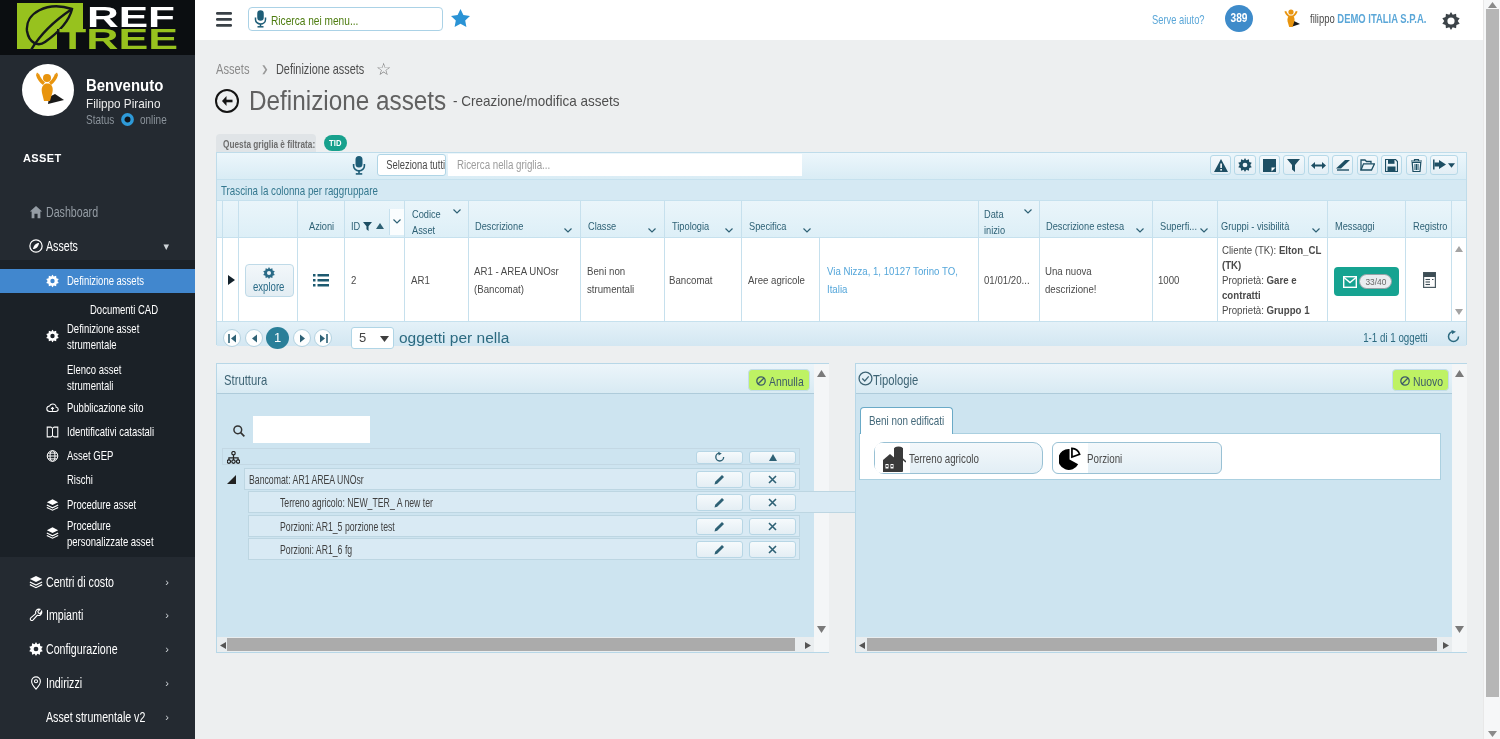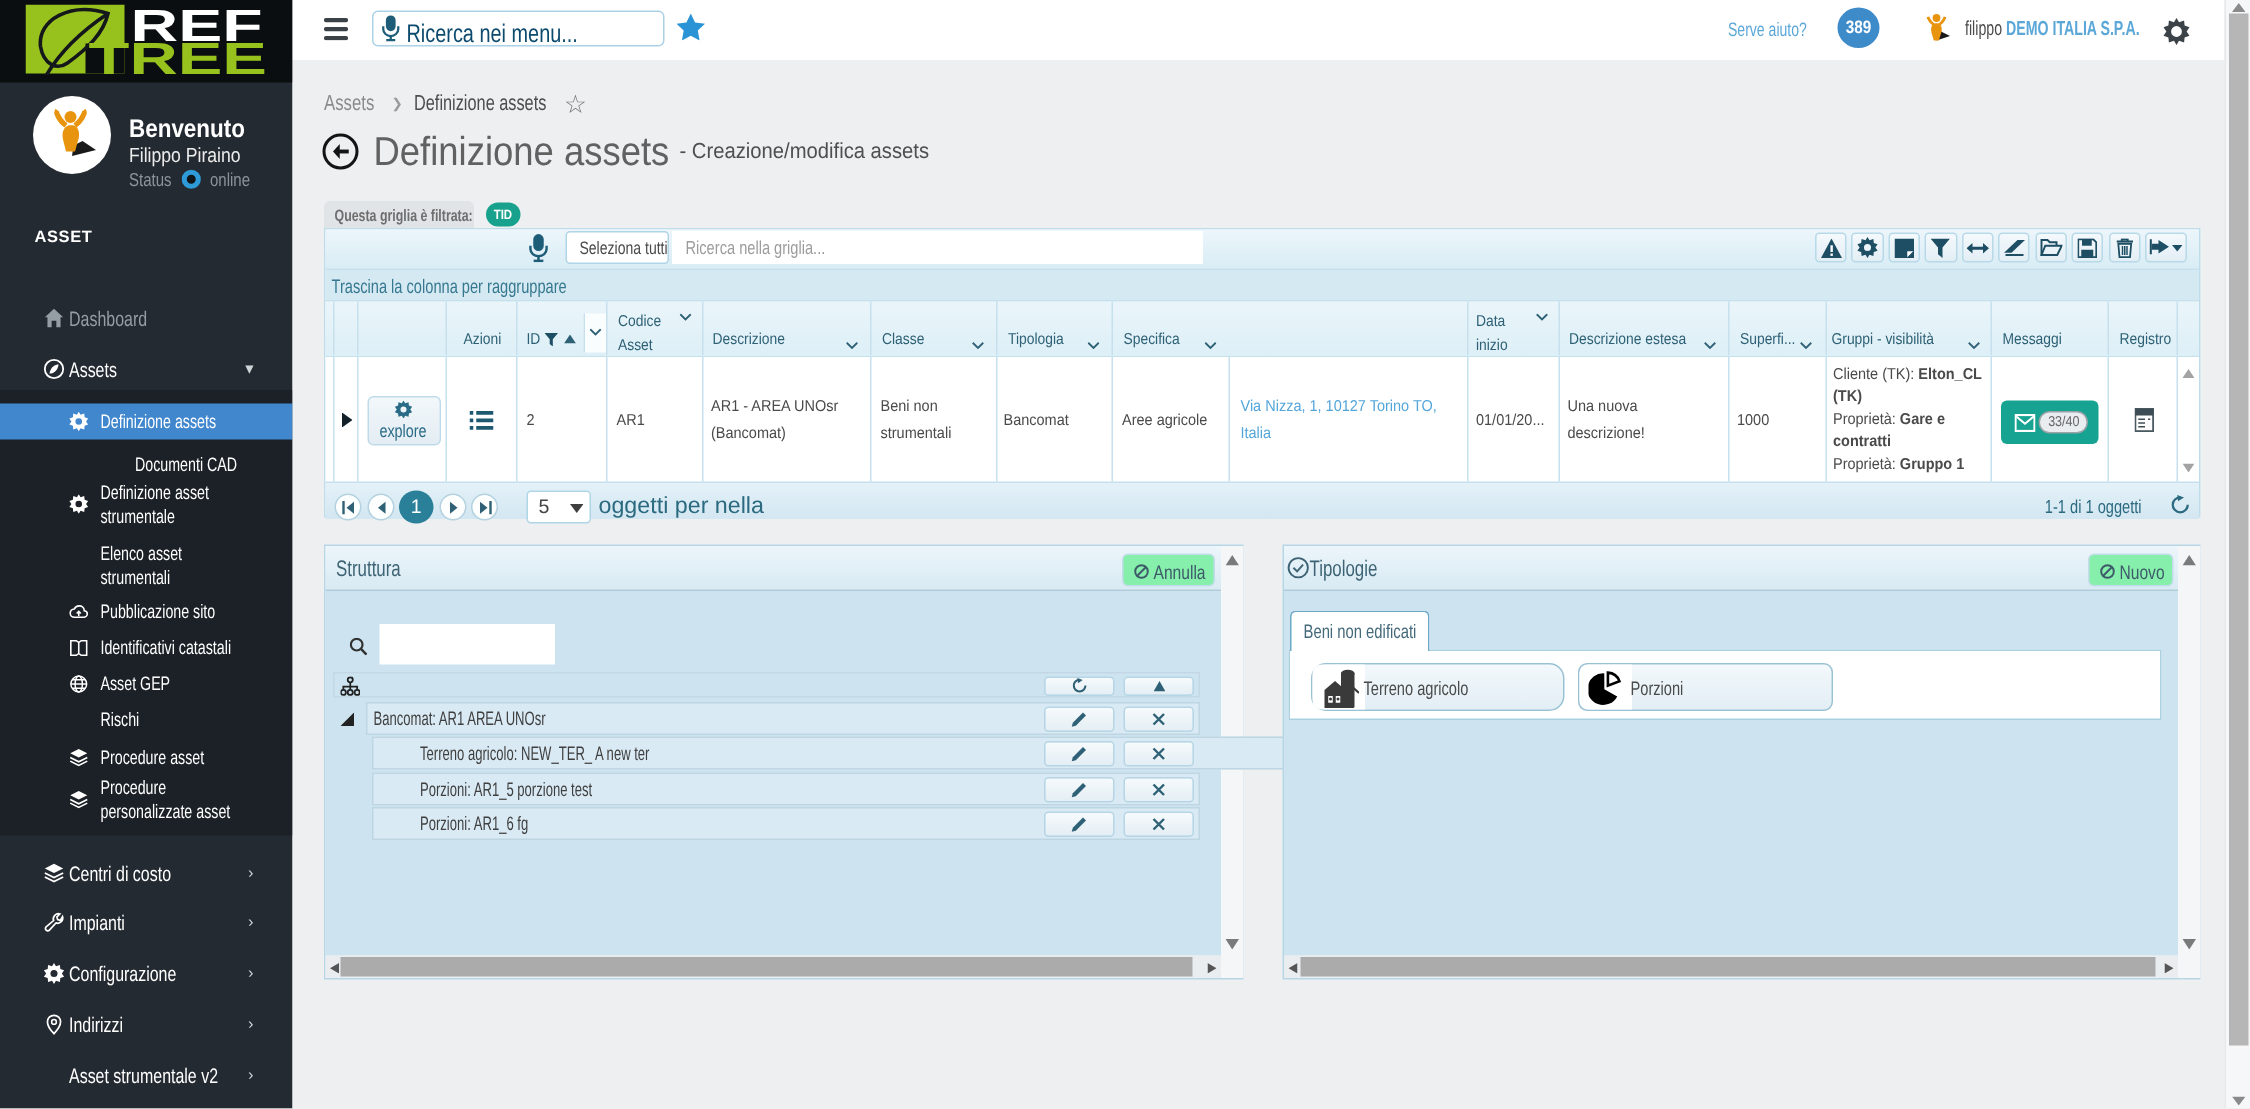--- a/index.html
+++ b/index.html
@@ -29,21 +29,21 @@
 .hdtx{color:#2e6175;font-size:10.5px;position:absolute;bottom:5px;transform-origin:0 100%;transform:scaleX(.88);white-space:nowrap;}
 .hd2{color:#2e6175;font-size:10.5px;position:absolute;top:5px;line-height:16px;transform-origin:0 0;transform:scaleX(.88);white-space:nowrap;}
 .hv{position:absolute;bottom:4px;width:8px;height:5px;}
 .dtx{color:#4a4a4a;font-size:10.5px;position:absolute;top:50%;transform-origin:0 50%;transform:scaleX(.92) translateY(-50%);white-space:nowrap;line-height:18px;}
 .btn-ico{background:linear-gradient(#f4f9fc,#e2eef5);border:1px solid #b7d9e8;border-radius:3px;display:flex;align-items:center;justify-content:center;}
 .pgb{position:absolute;top:7px;width:18px;height:18px;border-radius:50%;border:1px solid #b4d2e0;background:#fdfefe;display:flex;align-items:center;justify-content:center;}
 .rowbtn{position:absolute;height:17px;background:linear-gradient(#f6fafc,#e4eef4);border:1px solid #b7d6e5;border-radius:3px;display:flex;align-items:center;justify-content:center;}
 .trow{position:absolute;border:1px solid #bdd6e2;background:#d9eaf4;}
 .trtx{position:absolute;top:50%;font-size:13px;color:#3f3f3f;transform-origin:0 50%;transform:scaleX(.67) translateY(-50%);white-space:nowrap;}
 .panel-h{position:absolute;left:0;top:0;height:30px;background:linear-gradient(#ecf5fa,#d8eaf3);border-bottom:1px solid #aecbda;}
-.pbtn{position:absolute;top:5px;height:22px;background:#86efac;border:1px solid #c3dce9;border-radius:4px;}
+.pbtn{position:absolute;top:5px;height:22px;background:#bef264;border:1px solid #c3dce9;border-radius:4px;}
 </style>
 </head>
 <body>
 <div id="sidebar">
   <div id="logo">
     <svg class="abs" style="left:17px;top:3px;" width="163" height="47" viewBox="0 0 163 47">
       <rect x="0" y="0" width="66" height="46" fill="#97c21e"></rect>
       <rect x="40" y="26" width="26" height="20" fill="#0b0e11"></rect>
       <path d="M55,6 C30,-2 8,10 10,28 C12,40 21,44 28,39 C42,29 52,19 55,6 Z" fill="none" stroke="#14181b" stroke-width="2.4"></path>
       <path d="M55,6 C40,16 24,30 14,47 L11,52" fill="none" stroke="#14181b" stroke-width="2.4"></path>
@@ -188,21 +188,21 @@
     </svg>
   <div class="abs" style="left:53px;top:7px;width:195px;height:24px;border:1px solid #abd2e6;border-radius:4px;background:#fff;"></div>
   <svg class="abs" style="left:59px;top:10px;" width="13" height="18" viewBox="0 0 13 18">
       <g fill="none" stroke="#1e5d77" stroke-width="1.5">
         <rect x="4" y="1" width="5" height="9" rx="2.5" fill="#1e5d77"></rect>
         <path d="M1.5 7.5 L1.5 9.5 A5 4.5 0 0 0 11.5 9.5 L11.5 7.5"></path>
         <line x1="6.5" y1="14" x2="6.5" y2="16.5"></line>
         <line x1="3.5" y1="16.8" x2="9.5" y2="16.8"></line>
       </g>
     </svg>
-  <div class="abs" style="left:76px;top:13px;color:#0c4a6e;font-size:17px;"><span class="sx" style="transform:scaleX(.78);">Ricerca nei menu...</span></div>
+  <div class="abs" style="left:76px;top:13px;color:#4d7c0f;font-size:13px;"><span class="sx" style="transform:scaleX(.78);">Ricerca nei menu...</span></div>
   <svg class="abs" style="left:256px;top:9px;" width="19" height="18" viewBox="0 0 19 18">
       <path d="M9.5 0 L12.4 6 L19 6.9 L14.2 11.4 L15.4 18 L9.5 14.8 L3.6 18 L4.8 11.4 L0 6.9 L6.6 6 Z" fill="#2a93d5"></path>
     </svg>
   <div class="abs" style="left:957px;top:12px;color:#5ba7d8;font-size:13px;"><span class="sx" style="transform:scaleX(.72);">Serve aiuto?</span></div>
   <div class="abs" style="left:1030px;top:5px;width:28px;height:27px;border-radius:50%;background:#3e8bca;color:#fff;font-size:12px;font-weight:bold;text-align:center;line-height:27px;"><span class="sxc" style="transform:scaleX(.85);">389</span></div>
   <svg class="abs" style="left:1086px;top:8px;" width="20" height="23" viewBox="0 0 20 23">
     <path d="M10,19 L19,16 L13,13 Z" fill="#1a1a1a"></path>
     <circle cx="10" cy="4" r="2.6" fill="#e8940e"></circle>
     <path d="M9,7.5 C6.8,8.2 6,10.5 6.6,13.5 L8.2,19 L11.6,19 L13.4,13 C14,9.8 12.4,7.5 10.8,7.5 Z" fill="#e8940e"></path>
     <path d="M7.5,9 C5.5,7.5 4,5.5 3.4,3.5 L5.2,3 C6,5 7.2,6.7 8.8,7.8 Z" fill="#e8940e"></path>

